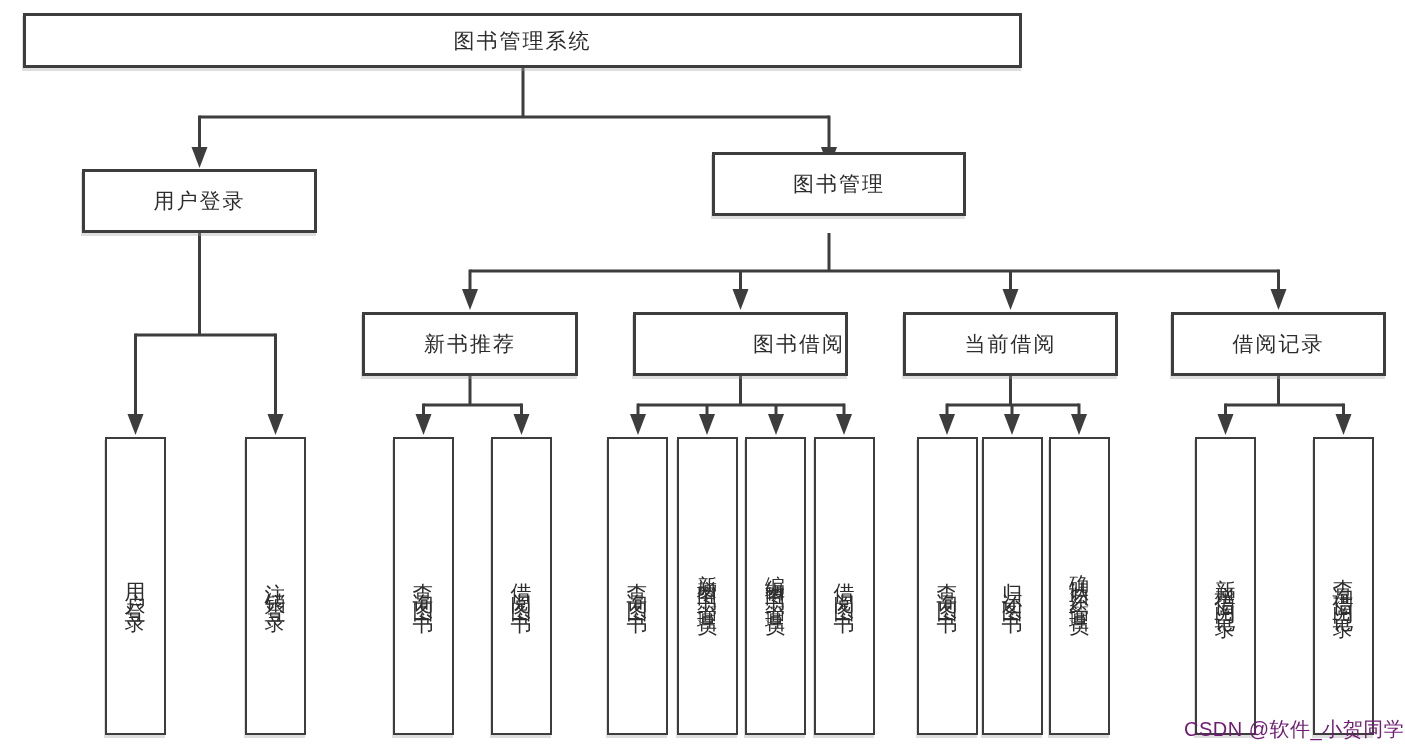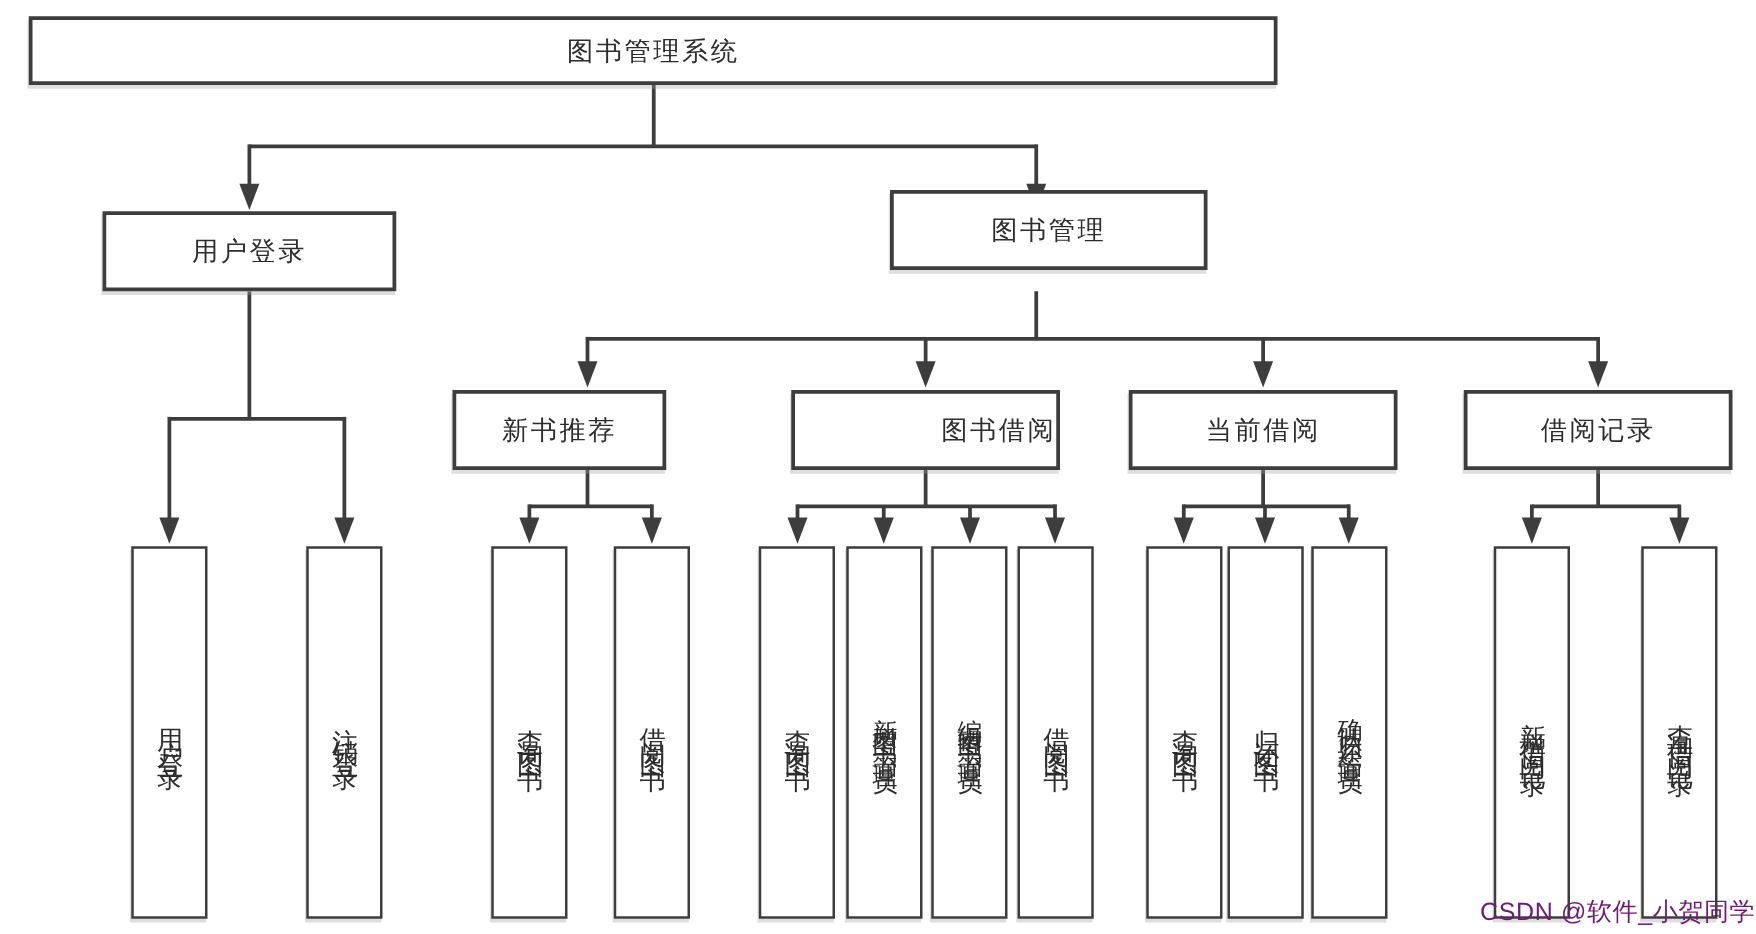--- a/index.html
+++ b/index.html
@@ -137,21 +137,21 @@
     <span>图书管理系统</span>
   </div>
 
   <div class="node h" style="left:82px; top:169px; width:235px; height:64px;">
     <span>用户登录</span>
   </div>
   <div class="node h" style="left:712px; top:152px; width:254px; height:64px;">
     <span>图书管理</span>
   </div>
 
-  <div class="node h" style="left:362px; top:312px; width:171px; height:64px;">
+  <div class="node h" style="left:362px; top:312px; width:216px; height:64px;">
     <span>新书推荐</span>
   </div>
   <div class="node h" style="left:633px; top:312px; width:215px; height:64px;justify-content:flex-end;">
     <span>图书借阅</span>
   </div>
   <div class="node h" style="left:903px; top:312px; width:215px; height:64px;">
     <span>当前借阅</span>
   </div>
   <div class="node h" style="left:1171px; top:312px; width:215px; height:64px;">
     <span>借阅记录</span>

